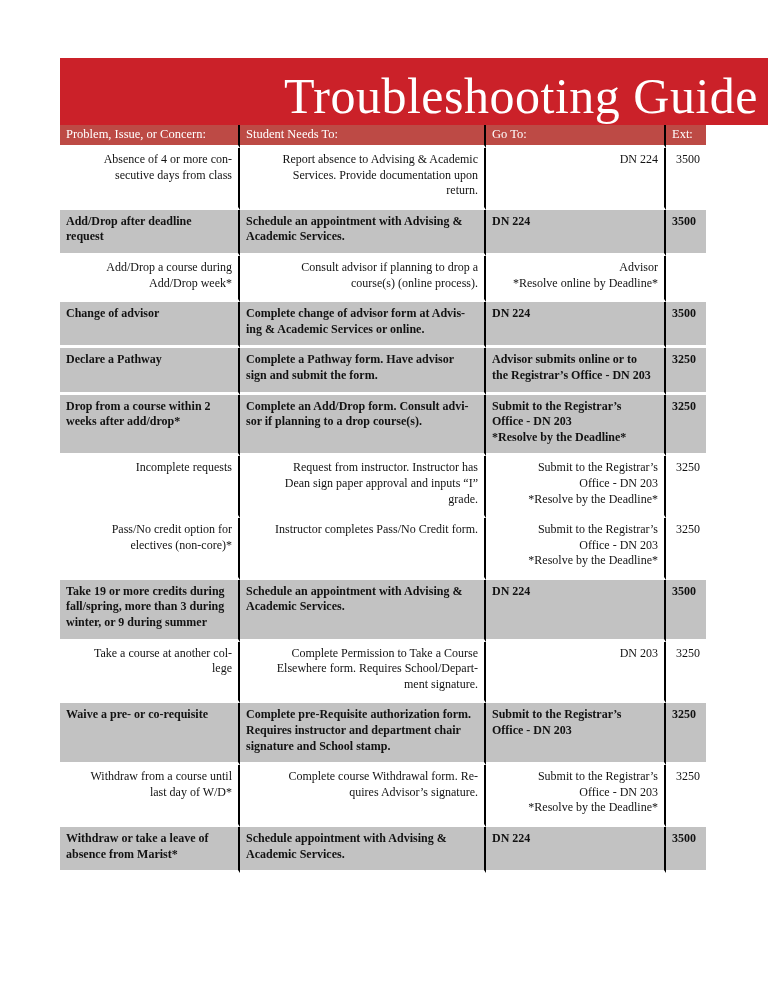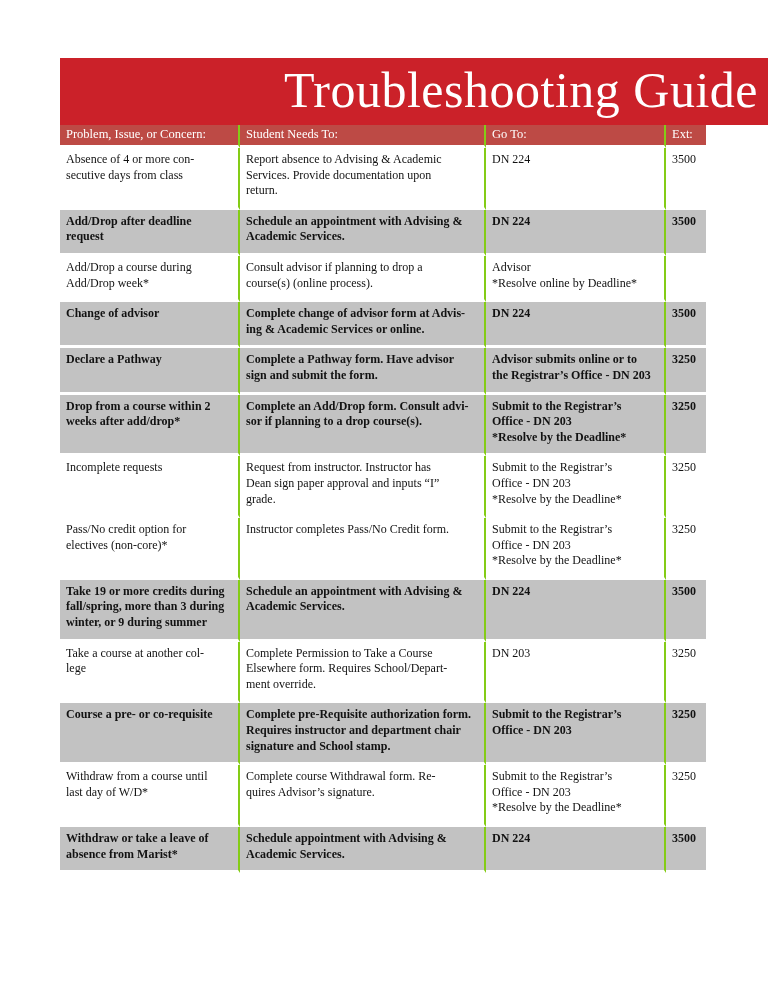--- a/index.html
+++ b/index.html
@@ -15,21 +15,21 @@
   }
 
   .top-spacer { height: 58px; }
 
   .banner {
     margin-left: 60px;
     width: 708px;
     height: 67px;
     background: var(--banner-red, #cb2129);
     display: flex;
-    align-items: center;
+    align-items: flex-end;
     justify-content: flex-end;
   }
   .banner-title {
     color: #ffffff;
     font-size: 50px;
     line-height: 1;
     padding-right: 10px;
     padding-bottom: 4px;
     letter-spacing: 0.5px;
   }
@@ -55,23 +55,23 @@
     vertical-align: top;
     font-size: 12px;
     line-height: 1.3;
     color: #121212;
     padding: 4px 6px 8px 6px;
     border-bottom: 3px solid #ffffff;
     white-space: pre-line;
     overflow-wrap: break-word;
   }
   .ts-table th:not(:last-child),
-  .ts-table td:not(:last-child) { border-right: 2px solid #84cc16; }
+  .ts-table td:not(:last-child) { border-right: 2px solid #000000; }
   .ts-table tr.gray td { background: var(--row-gray, #c2c2c2); font-weight: bold; }
-  .ts-table tr.white td { background: #ffffff; }
+  .ts-table tr.white td { background: #ffffff; text-align: right; }
 </style>
 </head>
 <body>
 
 <div class="page">
 
   <div class="top-spacer"></div>
 
   <div class="banner">
     <div class="banner-title">Troubleshooting Guide</div>
@@ -182,27 +182,27 @@
 Academic Services.</td>
       <td>DN 224</td>
       <td>3500</td>
     </tr>
 
     <tr class="white">
       <td>Take a course at another col-
 lege</td>
       <td>Complete Permission to Take a Course
 Elsewhere form. Requires School/Depart-
-ment override.</td>
+ment signature.</td>
       <td>DN 203</td>
       <td>3250</td>
     </tr>
 
     <tr class="gray">
-      <td>Course a pre- or co-requisite</td>
+      <td>Waive a pre- or co-requisite</td>
       <td>Complete pre-Requisite authorization form.
 Requires instructor and department chair
 signature and School stamp.</td>
       <td>Submit to the Registrar’s
 Office - DN 203</td>
       <td>3250</td>
     </tr>
 
     <tr class="white">
       <td>Withdraw from a course until

